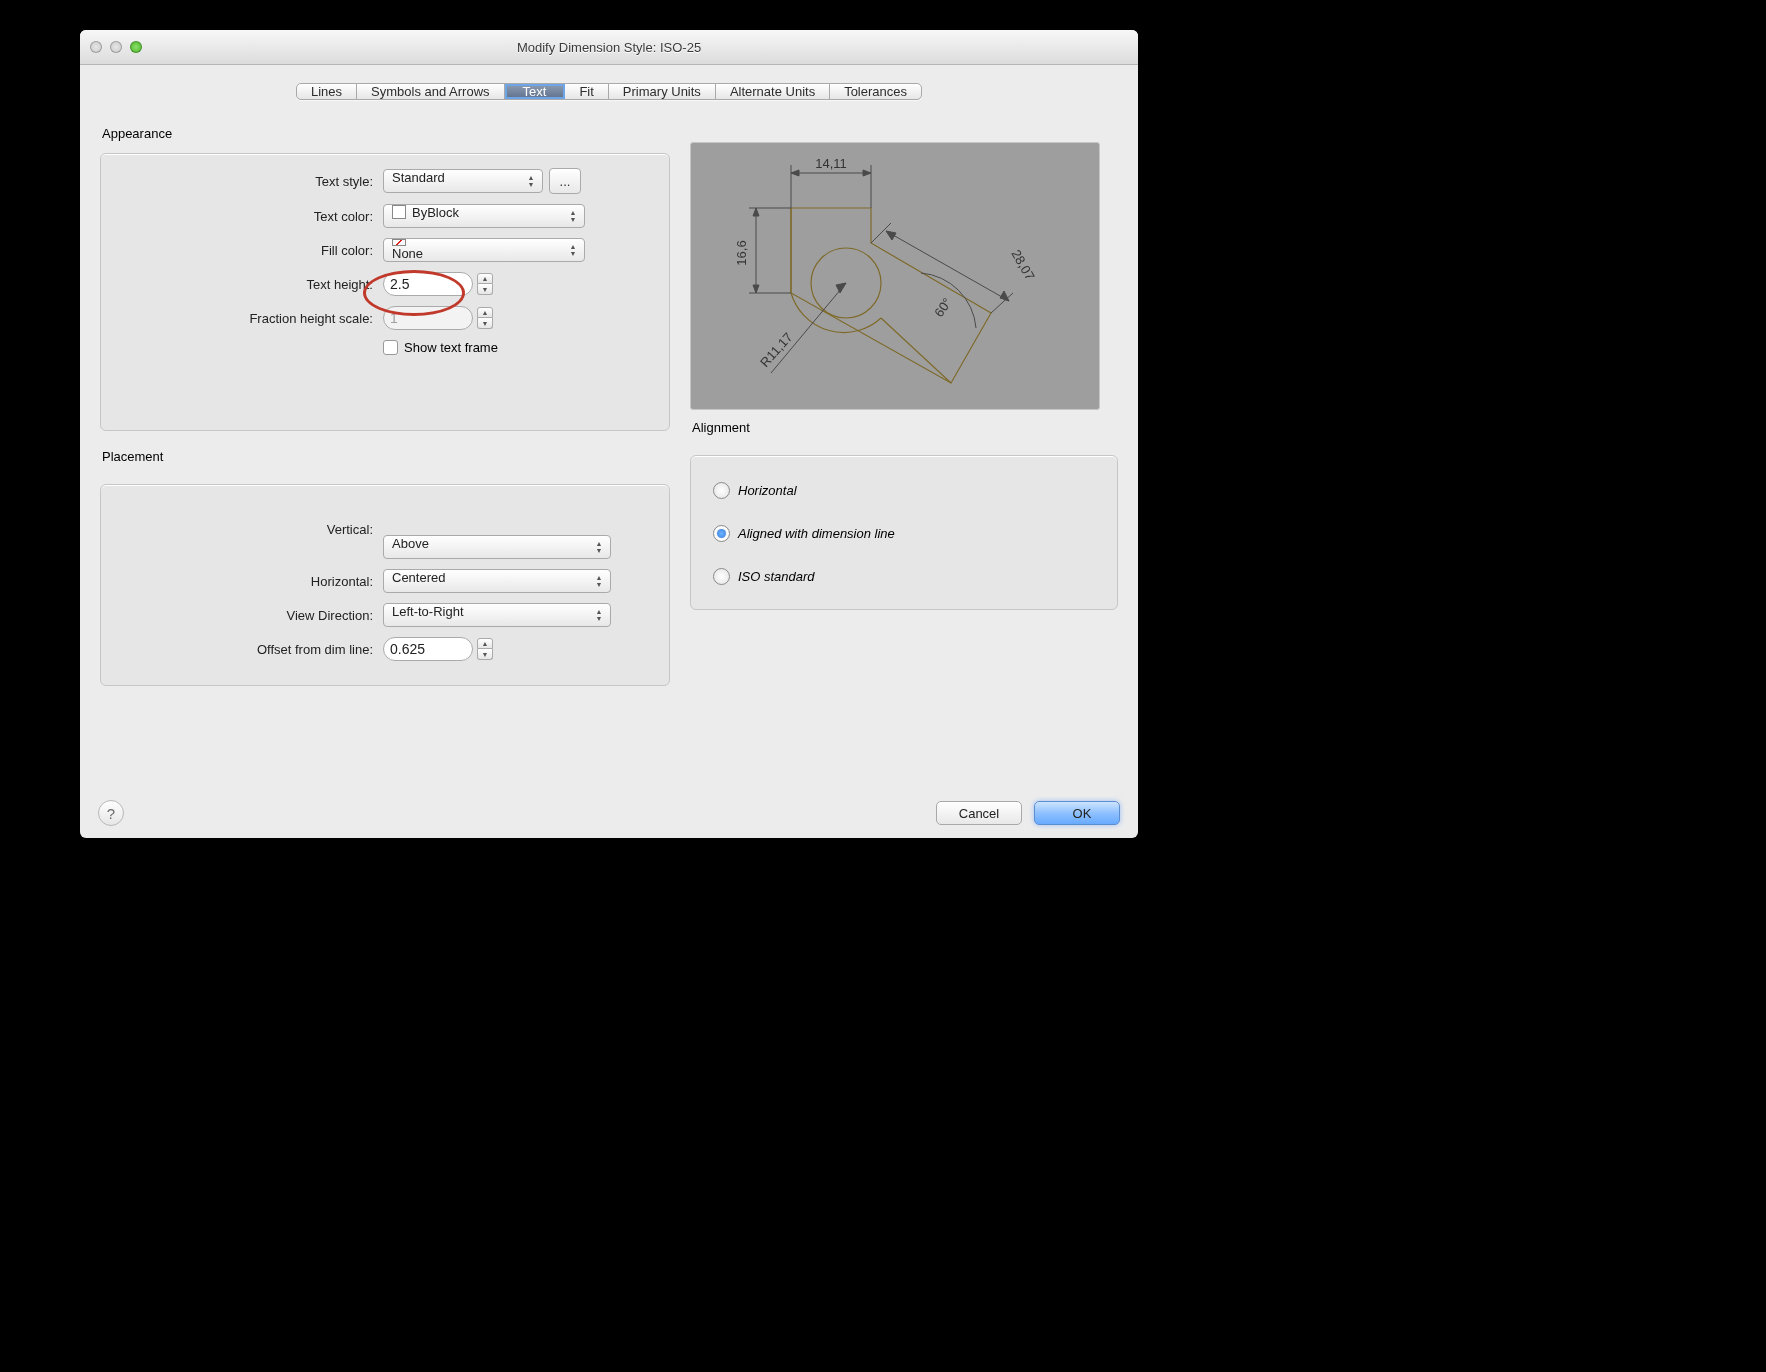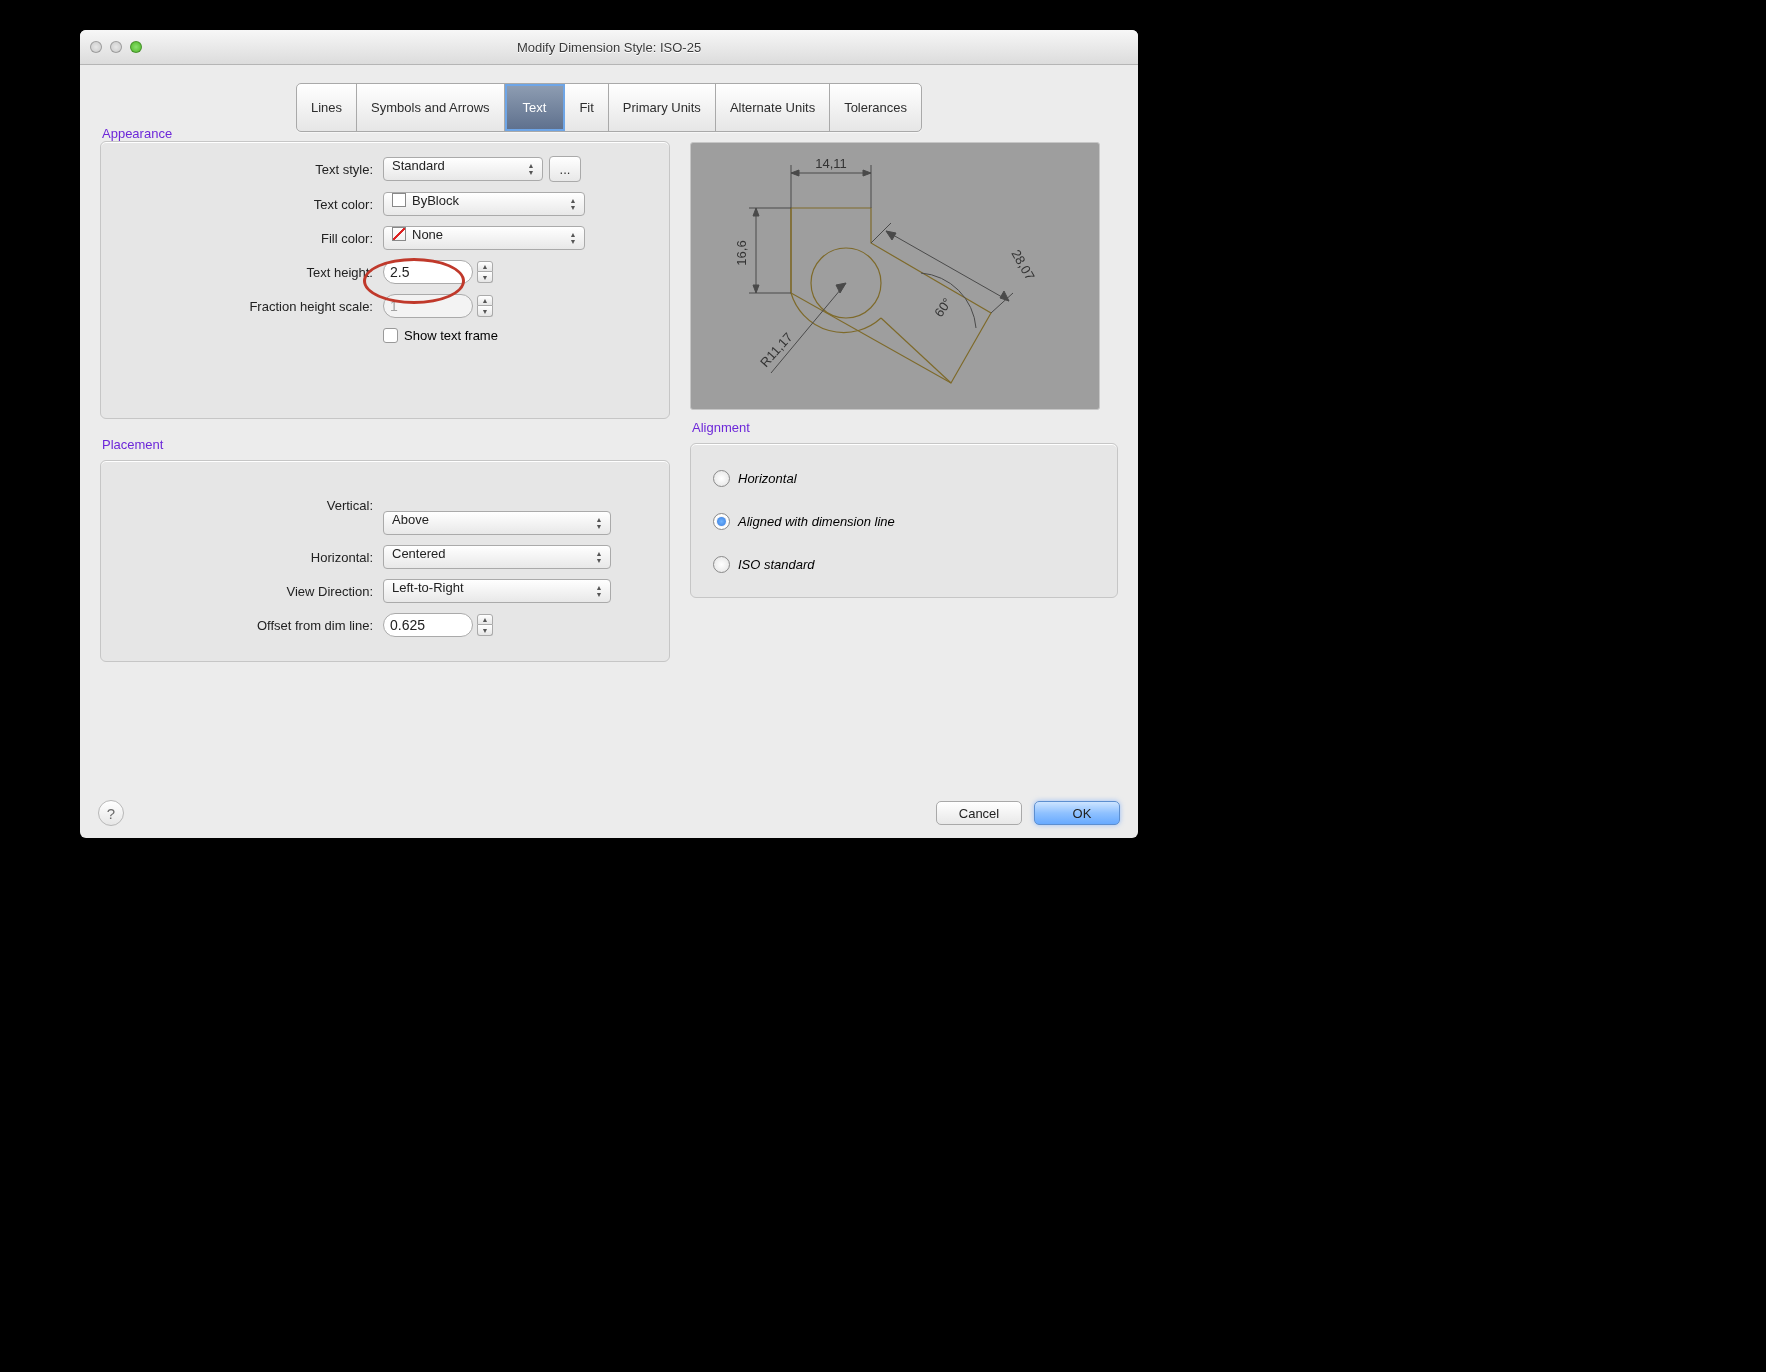--- a/index.html
+++ b/index.html
@@ -67,21 +67,21 @@
   }
   .tabstrip {
     display: flex;
     border: 1px solid #a9a9a9;
     border-radius: 5px;
     overflow: hidden;
     background: linear-gradient(#ffffff,#e6e6e6);
     box-shadow: 0 1px 1px rgba(255,255,255,0.6);
   }
   .tab {
-    padding: 16px 14px;
+    padding: 0 14px;
     font-size: 13px;
     color: #2d2d2d;
     border-right: 1px solid #a9a9a9;
     cursor: default;
     white-space: nowrap;
   }
   .tab:last-child { border-right: none; }
   .tab.selected {
     background: linear-gradient(#8f9eb3, #5d6f8c);
     color: #fff;
@@ -99,22 +99,22 @@
     padding: 0 20px;
   }
 
   .columns {
     display: flex;
     gap: 20px;
   }
 
   .section-label {
     font-size: 13px;
-    color: #6d28d9;
-    padding: 4px 2px 0 2px;
+    color: #000000;
+    padding: 4px 2px 12px 2px;
   }
   .groupbox {
     border: 1px solid #c6c6c6;
     border-radius: 6px;
     background: #e6e6e6;
     padding: 14px 16px 14px 16px;
     box-shadow: inset 0 1px 0 #fff;
   }
   .left-col { width: 570px; }
   .right-col { flex: 1; }
@@ -370,21 +370,21 @@
               <div class="form-label">Text color:</div>
               <div class="popup" style="min-width:172px;">
                 <span class="sw"></span>
                 <span>ByBlock</span>
                 <span class="arrows">▲<br>▼</span>
               </div>
             </div>
 
             <div class="form-row">
               <div class="form-label">Fill color:</div>
-              <div class="popup" style="min-width:172px;">
+              <div class="popup" style="min-width:172px;flex-direction:column;">
                 <span class="sw none"></span>
                 <span>None</span>
                 <span class="arrows">▲<br>▼</span>
               </div>
             </div>
 
             <div class="form-row">
               <div class="form-label">Text height:</div>
               <div class="stepper-wrap">
                 <input class="num-input" value="2.5" style="">

